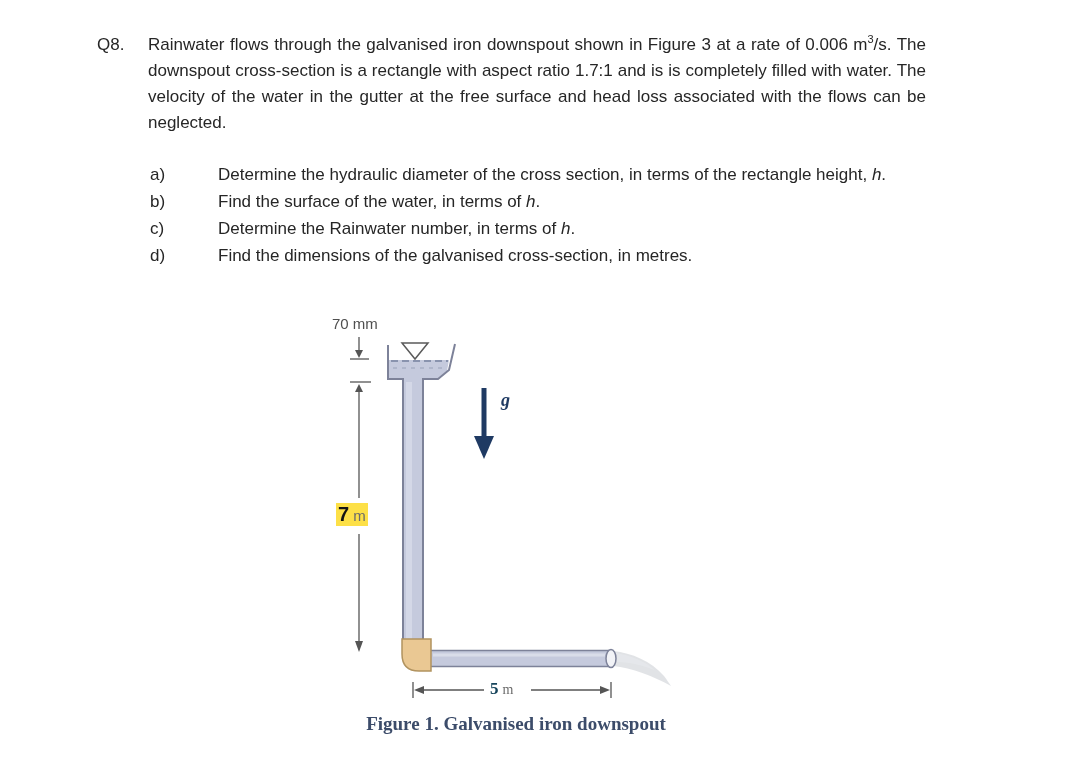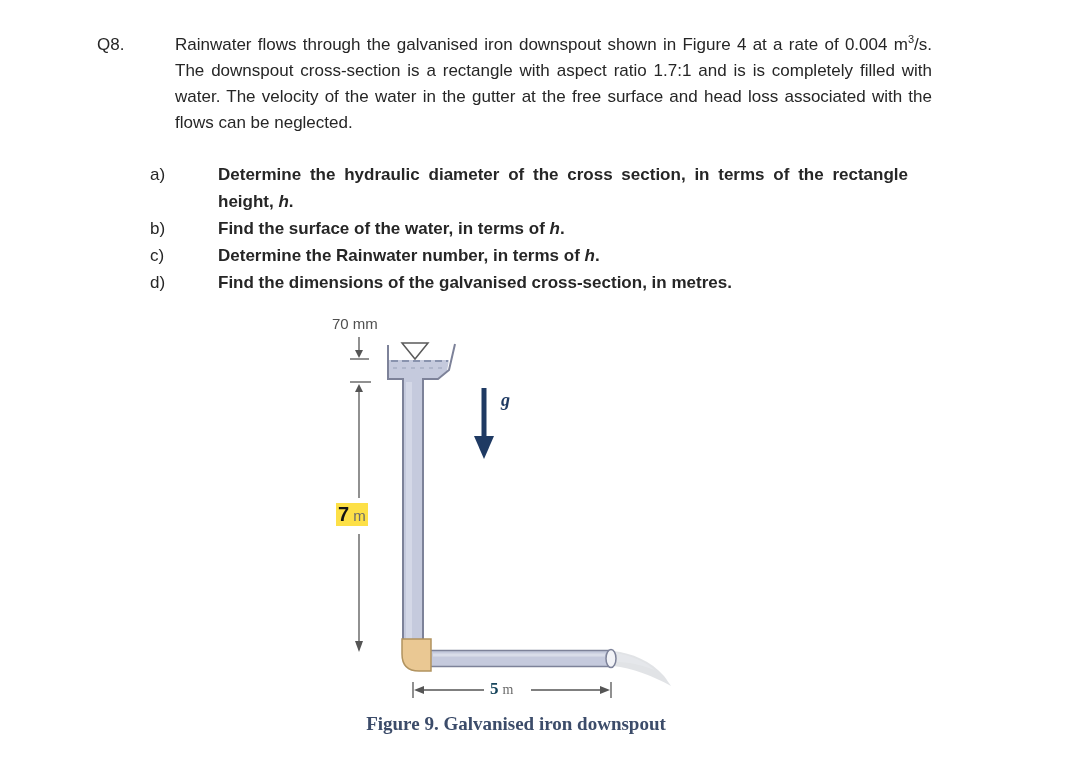--- a/index.html
+++ b/index.html
@@ -2,29 +2,29 @@
 <html><head>
 <meta charset="utf-8">
 <style>
   html,body { margin:0; padding:0; background:#ffffff; }
   .page {
     position:relative; width:1066px; height:784px;
     background:#ffffff; overflow:hidden;
     font-family:"Liberation Sans", sans-serif; color:#262626;
   }
   
-  .question { position:absolute; left:97px; top:32px; width:835px; display:flex;gap:27px; }
+  .question { position:absolute; left:97px; top:32px; width:835px; display:flex; }
   .q-num { width:51px; flex:none; font-size:17px; line-height:26px; }
   .q-body { width:778px; font-size:17px; line-height:26px; text-align:justify; }
   .q-body sup { font-size:11px; line-height:0; }
   
   .subs { position:absolute; left:150px; top:161px; }
   .sub-row { display:flex; font-size:17px; line-height:27px; }
   .sub-label { width:68px; flex:none; }
-  .sub-text { width:690px; text-align:justify;font-weight:bold; }
+  .sub-text { width:690px; text-align:justify; }
   .sub-text i { font-style:italic; }
   
   .fig-svg { position:absolute; left:300px; top:310px; width:400px; height:400px; }
   .fig-label { position:absolute; white-space:nowrap; }
   .lbl-depth { left:332px; top:315px; font-size:15px; color:#4f4f4f; }
   .lbl-height { left:336px; top:503px; background:#fde047; padding:0 2px; }
   .lbl-height .val { font-size:20px; font-weight:bold; color:#141414; }
   .lbl-height .unit { font-size:15px; color:#6b6b6b; margin-left:4px; }
   .lbl-gravity { left:501px; top:390px; font-family:"Liberation Serif", serif;
                  font-style:italic; font-weight:600; font-size:18px; color:#1f3a63; }
@@ -37,21 +37,21 @@
     color:#3c4c6a;
   }
 </style>
 </head>
 <body>
 
 <div class="page">
 
   <div class="question">
     <div class="q-num">Q8.</div>
-    <div class="q-body"><span>Rainwater flows through the galvanised iron downspout shown in Figure 4 at a rate of 0.004 m</span><sup>3</sup><span>/s. The downspout cross-section is a rectangle with aspect ratio 1.7:1 and is is completely filled with water. The velocity of the water in the gutter at the free surface and head loss associated with the flows can be neglected.</span></div>
+    <div class="q-body"><span>Rainwater flows through the galvanised iron downspout shown in Figure 3 at a rate of 0.006 m</span><sup>3</sup><span>/s. The downspout cross-section is a rectangle with aspect ratio 1.7:1 and is is completely filled with water. The velocity of the water in the gutter at the free surface and head loss associated with the flows can be neglected.</span></div>
   </div>
 
   <div class="subs">
     <div class="sub-row">
       <div class="sub-label">a)</div>
       <div class="sub-text"><span>Determine the hydraulic diameter of the cross section, in terms of the rectangle height, </span><i>h</i><span>.</span></div>
     </div>
     <div class="sub-row">
       <div class="sub-label">b)</div>
       <div class="sub-text"><span>Find the surface of the water, in terms of </span><i>h</i><span>.</span></div>
@@ -115,15 +115,15 @@
       <line x1="531" y1="690" x2="601" y2="690"></line>
       <polygon points="600,686 600,694 610,690" stroke="none"></polygon>
       <line x1="611" y1="682" x2="611" y2="698"></line>
     </g>
   </svg>
 
   <span class="fig-label lbl-depth">70 mm</span>
   <span class="fig-label lbl-height"><span class="val">7</span><span class="unit">m</span></span>
   <span class="fig-label lbl-gravity">g</span>
   <span class="fig-label lbl-length"><span class="val">5</span><span class="unit">m</span></span>
-  <div class="fig-caption">Figure 9. Galvanised iron downspout</div>
+  <div class="fig-caption">Figure 1. Galvanised iron downspout</div>
 
 </div>
 
 </body></html>

